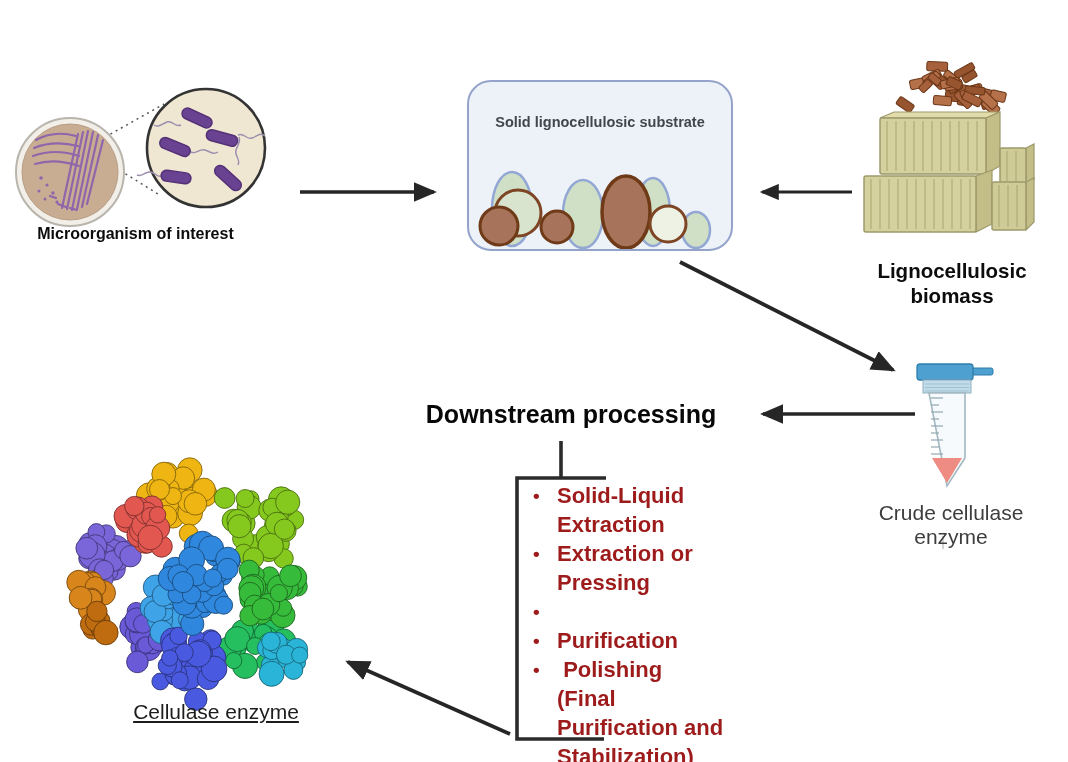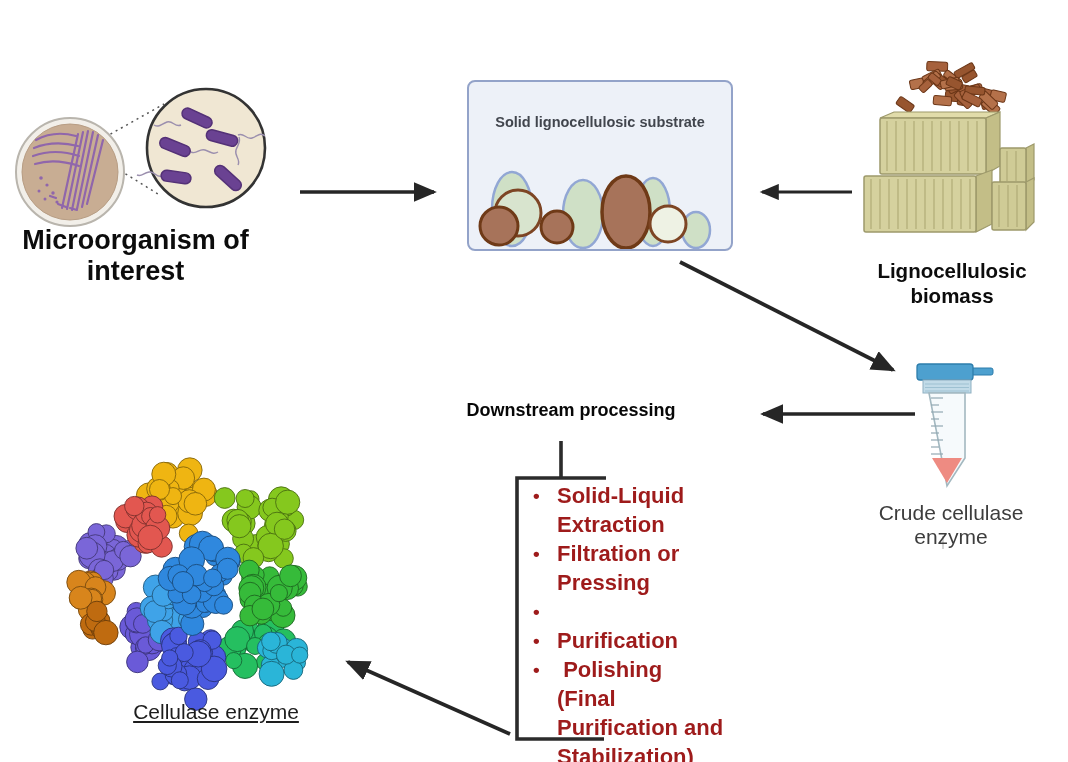--- a/index.html
+++ b/index.html
@@ -2,27 +2,27 @@
 <html><head>
 <meta charset="utf-8">
 <style>
   html,body{margin:0;padding:0;background:#ffffff;}
   body{font-family:"Liberation Sans","DejaVu Sans",sans-serif;}
   .stage{position:relative;width:1068px;height:762px;background:#fff;overflow:hidden;}
   .abs{position:absolute;}
   svg{display:block;}
   .label-bold{font-weight:bold;color:#0c0c0c;text-align:center;}
   .label-reg{color:#1d1d1d;text-align:center;}
-  #microorganism-label{left:8px;top:225px;width:255px;font-size:27px;}
+  #microorganism-label{left:8px;top:225px;width:255px;font-size:16px;}
   #biomass-label{left:852px;top:258px;width:200px;font-size:20.5px;line-height:25px;}
   #crude-label{left:845px;top:501px;width:212px;font-size:21px;color:#3d3d3d;font-weight:500;text-align:center;}
-  #downstream-title{left:415px;top:400px;width:312px;font-size:18px;color:#070707;}
+  #downstream-title{left:415px;top:400px;width:312px;font-size:25px;color:#070707;}
   #protein-label{left:70px;top:700px;width:292px;font-size:21px;line-height:24px;text-decoration:underline;}
   #substrate-box{left:467px;top:80px;width:262px;height:167px;background:#edf1f8;
-      border:2px solid #93a3c9;border-radius:8px;overflow:hidden;}
+      border:2px solid #93a3c9;border-radius:24px;overflow:hidden;}
   #substrate-label{position:absolute;left:0;top:30px;width:100%;text-align:center;
       font-size:14.5px;font-weight:600;color:#41454d;line-height:20px;}
   #substrate-shapes{position:absolute;left:0;top:0;}
   #downstream-list{left:533px;top:481px;width:200px;}
   .ds-item{display:flex;align-items:flex-start;}
   .ds-bullet{width:24px;font-size:19px;font-weight:bold;line-height:29px;flex:0 0 24px;}
   .ds-text{width:168px;font-size:22px;font-weight:bold;line-height:29px;white-space:pre-wrap;}
 </style>
 </head>
 <body>
@@ -222,21 +222,21 @@
   <div class="abs" id="crude-label">Crude cellulase enzyme</div>
 
   <div class="abs label-bold" id="downstream-title">Downstream processing</div>
   <div class="abs" id="downstream-list" style="color: rgb(158, 27, 27);">
     <div class="ds-item">
       <span class="ds-bullet">•</span>
       <span class="ds-text">Solid-Liquid Extraction</span>
     </div>
     <div class="ds-item">
       <span class="ds-bullet">•</span>
-      <span class="ds-text">Filtration or Pressing</span>
+      <span class="ds-text">Extraction or Pressing</span>
     </div>
     <div class="ds-item">
       <span class="ds-bullet">•</span>
     </div>
     <div class="ds-item">
       <span class="ds-bullet">•</span>
       <span class="ds-text">Purification</span>
     </div>
     <div class="ds-item">
       <span class="ds-bullet">•</span>

